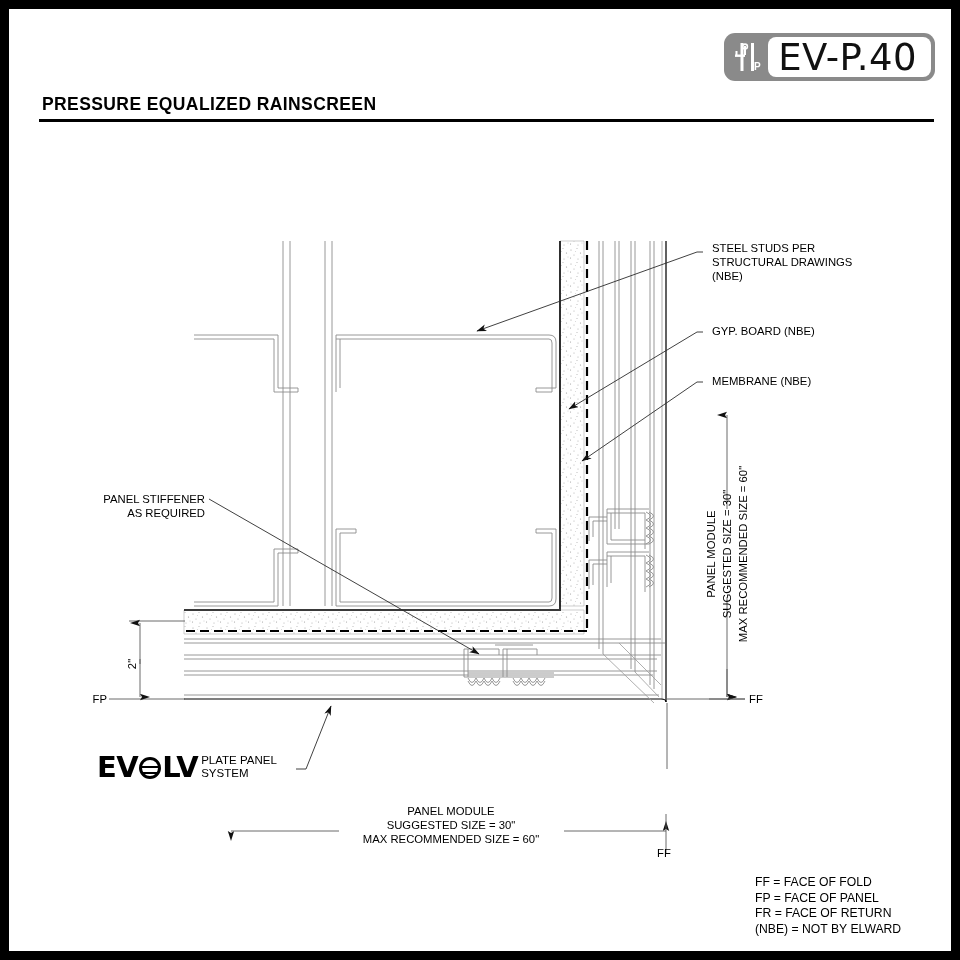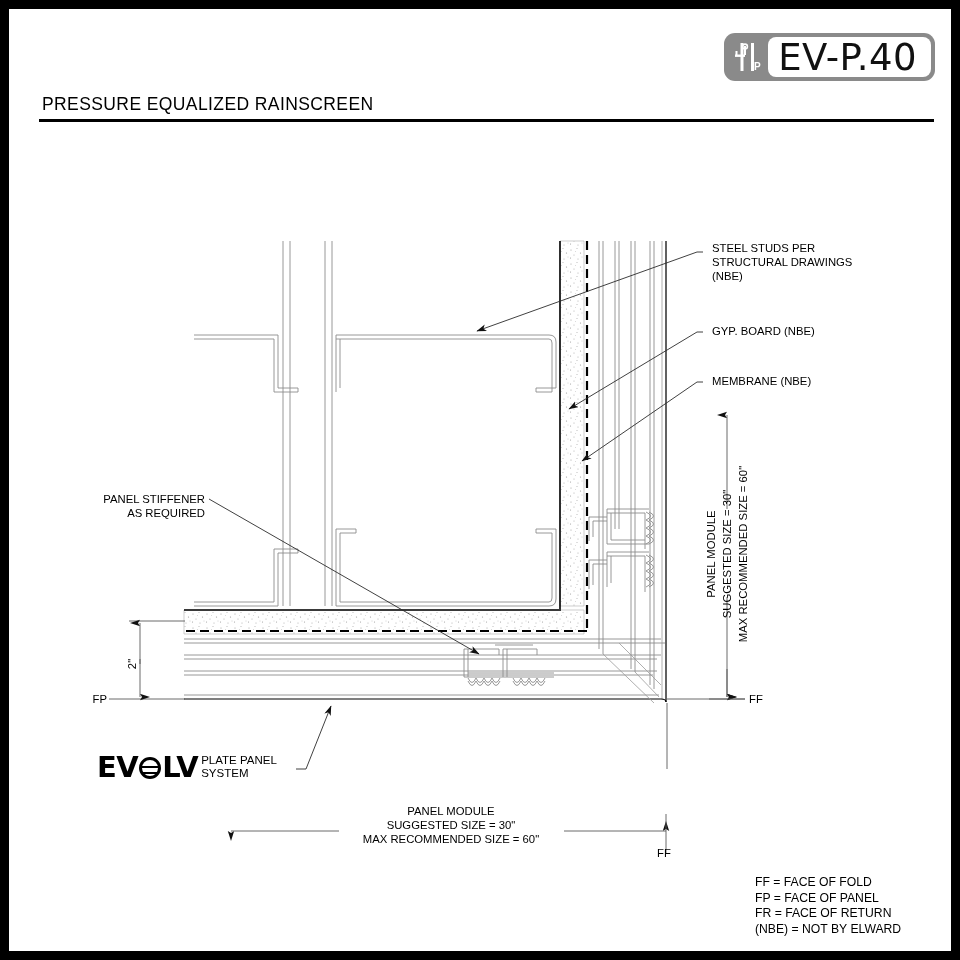--- a/index.html
+++ b/index.html
@@ -10,21 +10,21 @@
 
   
   #badge{position:absolute;right:16px;top:24px;display:flex;align-items:center;
          background:#8a8a8a;border-radius:11px;padding:4px;height:48px;box-sizing:border-box;}
   #badge-icon{width:40px;height:40px;display:flex;align-items:center;justify-content:center;}
   #badge-plate{background:#ffffff;border-radius:8px;height:40px;display:flex;align-items:center;
                padding:0 14px 0 10px;}
   #badge-text{font-size:37px;font-weight:400;letter-spacing:0.5px;color:#111;line-height:1;
               font-family:"DejaVu Sans",sans-serif;}
 
-  #title{position:absolute;left:33px;top:85px;font-size:17.5px;font-weight:normal;
+  #title{position:absolute;left:33px;top:85px;font-size:17.5px;font-weight:bold;
          letter-spacing:0.4px;color:#000;}
   #title-rule{position:absolute;left:30px;right:17px;top:110px;height:0;
               border-top:3px solid #000;}
 
   
   #copyright{position:absolute;left:2px;bottom:20px;transform-origin:left bottom;
              transform:rotate(-90deg);font-size:12.5px;color:#000;white-space:nowrap;}
 
   
   #drawing{position:absolute;left:0;top:0;width:942px;height:942px;}

